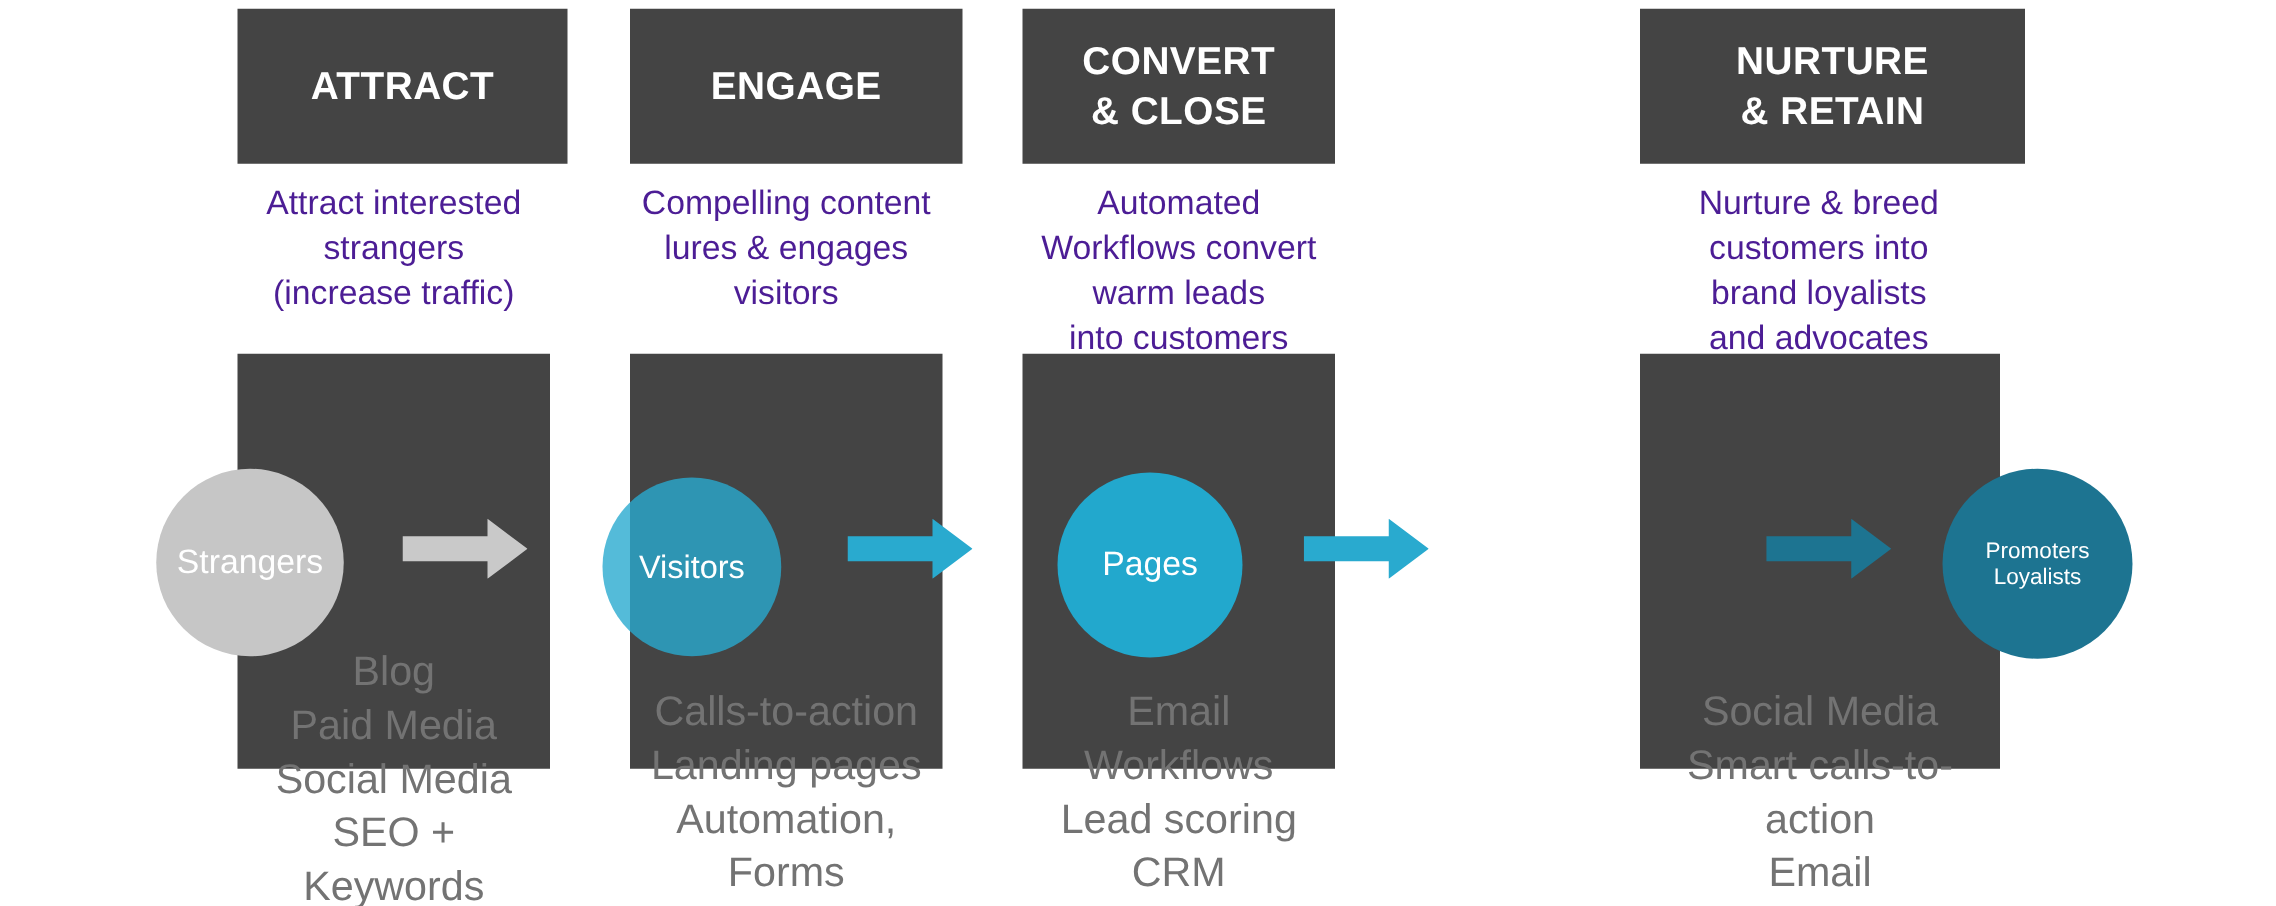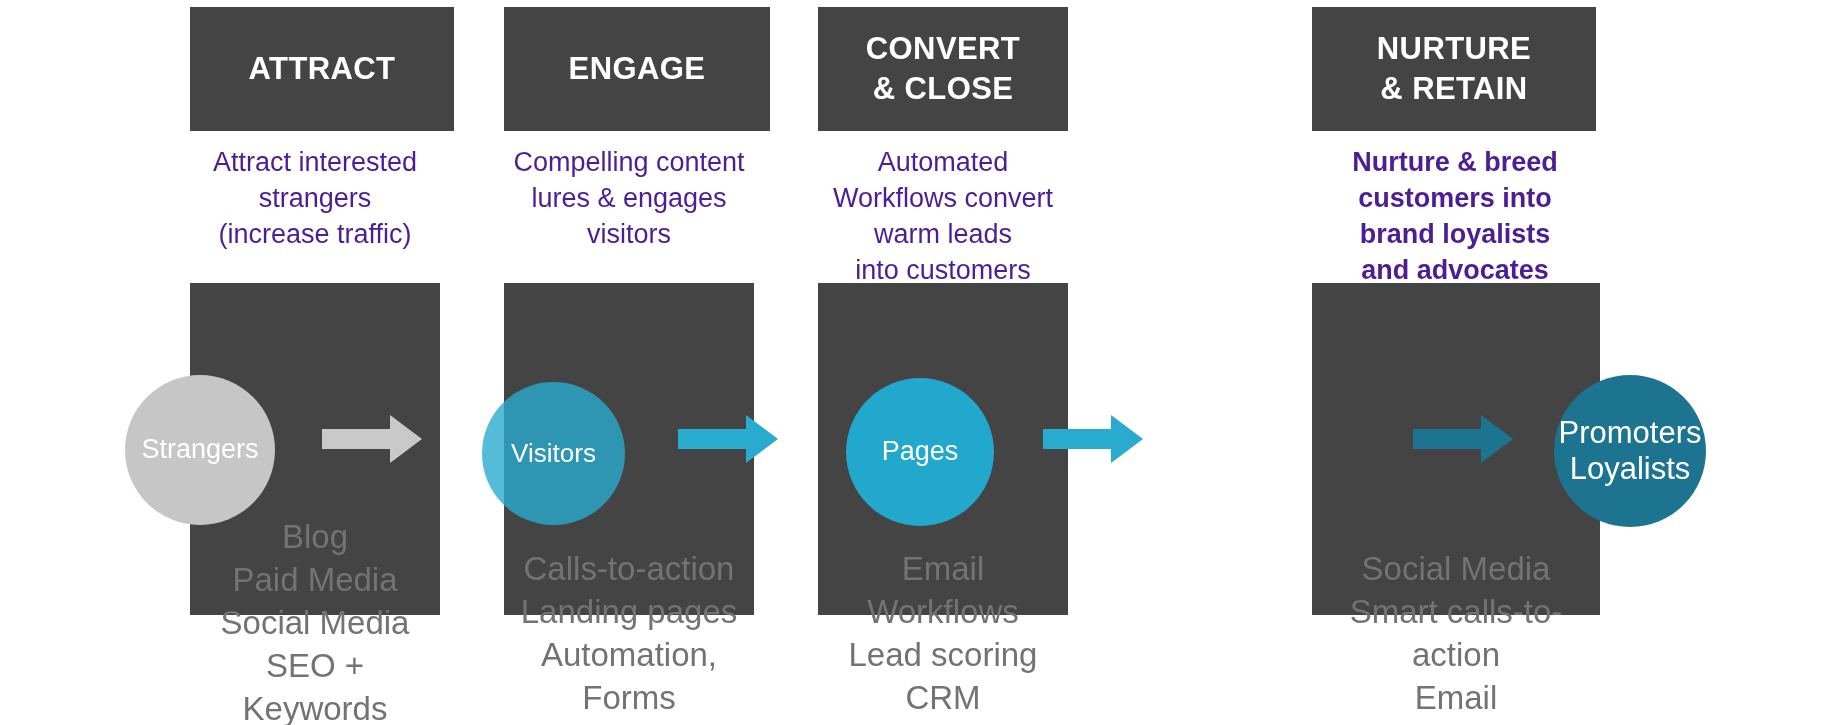--- a/index.html
+++ b/index.html
@@ -95,28 +95,28 @@
 
   <div class="panel header-panel" style="left:190px; width:264px;">
     <div class="header-title">ATTRACT</div>
   </div>
   <div class="panel header-panel" style="left:504px; width:266px;">
     <div class="header-title">ENGAGE</div>
   </div>
   <div class="panel header-panel" style="left:818px; width:250px;">
     <div class="header-title">CONVERT<br>&amp; CLOSE</div>
   </div>
-  <div class="panel header-panel" style="left:1312px; width:284px;">
+  <div class="panel header-panel" style="left:1312px; width:308px;">
     <div class="header-title">NURTURE<br>&amp; RETAIN</div>
   </div>
 
   <div class="desc" style="left:170px; width:290px;">Attract interested<br>strangers<br>(increase traffic)</div>
   <div class="desc" style="left:484px; width:290px;">Compelling content<br>lures &amp; engages<br>visitors</div>
   <div class="desc" style="left:788px; width:310px;">Automated<br>Workflows convert<br>warm leads<br>into customers</div>
-  <div class="desc" style="left:1300px; width:310px;font-weight:bold;">Nurture &amp; breed<br>customers into<br>brand loyalists<br>and advocates</div>
+  <div class="desc" style="left:1300px; width:310px;">Nurture &amp; breed<br>customers into<br>brand loyalists<br>and advocates</div>
 
   <div class="panel bottom-panel" style="left:190px; width:250px;"></div>
   <div class="panel bottom-panel" style="left:504px; width:250px;"></div>
   <div class="panel bottom-panel" style="left:818px; width:250px;"></div>
   <div class="panel bottom-panel" style="left:1312px; width:288px;"></div>
 
   <div class="arrow" style="left:322px; top:415px; width:100px; height:48px;">
     <svg viewBox="0 0 100 48" preserveAspectRatio="none">
       <polygon points="0,14 68,14 68,0 100,24 68,48 68,34 0,34" fill="#c9c9c9"></polygon>
     </svg>
@@ -143,21 +143,21 @@
 
   <div class="circle c-visitors" style="left:482px; top:382px; width:143px; height:143px; font-size:26px;">
     <span>Visitors</span>
   </div>
 
   <div class="circle c-leads" style="left:846px; top:378px; width:148px; height:148px; font-size:27px;">
     <span>Pages</span>
   </div>
 
 
-  <div class="circle c-promoters" style="left:1554px; top:375px; width:152px; height:152px; font-size:31px;">
+  <div class="circle c-promoters" style="left:1554px; top:375px; width:152px; height:152px; font-size:18px;">
     <span>Promoters<br>Loyalists</span>
   </div>
 
   <div class="tactics" style="left:190px; top:516px; width:250px;">Blog<br>Paid Media<br>Social Media<br>SEO + Keywords<br>Web Pages</div>
   <div class="tactics" style="left:494px; top:548px; width:270px;">Calls-to-action<br>Landing pages<br>Automation, Forms<br>Contact Us</div>
   <div class="tactics" style="left:818px; top:548px; width:250px;">Email<br>Workflows<br>Lead scoring<br>CRM</div>
   <div class="tactics" style="left:1312px; top:548px; width:288px;">Social Media<br>Smart calls-to-action<br>Email<br>Workflows</div>
 
 </div>
 

